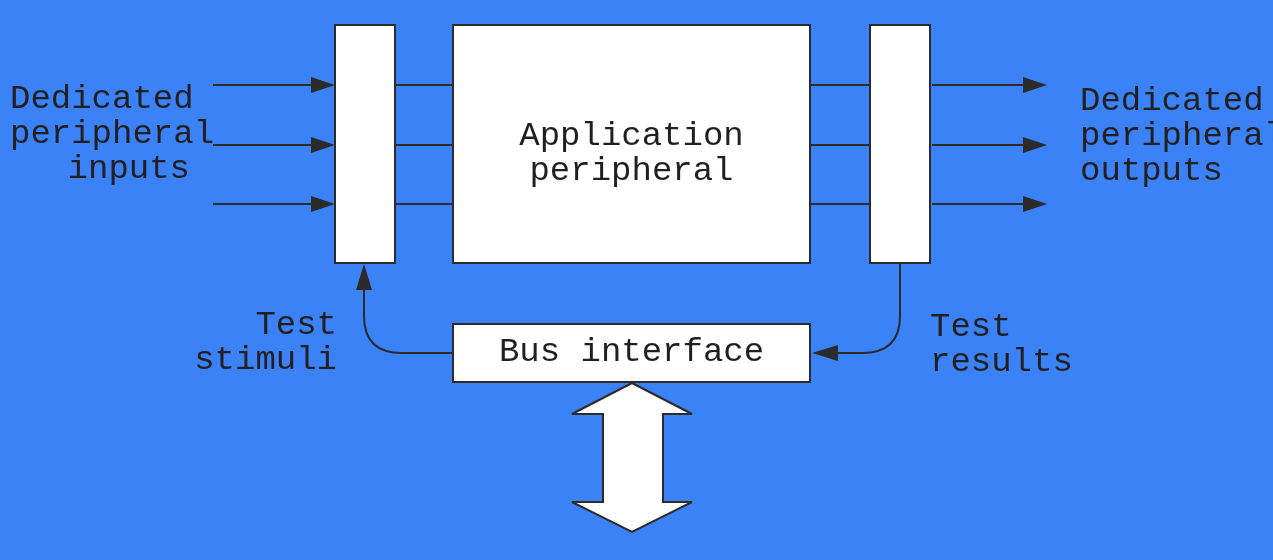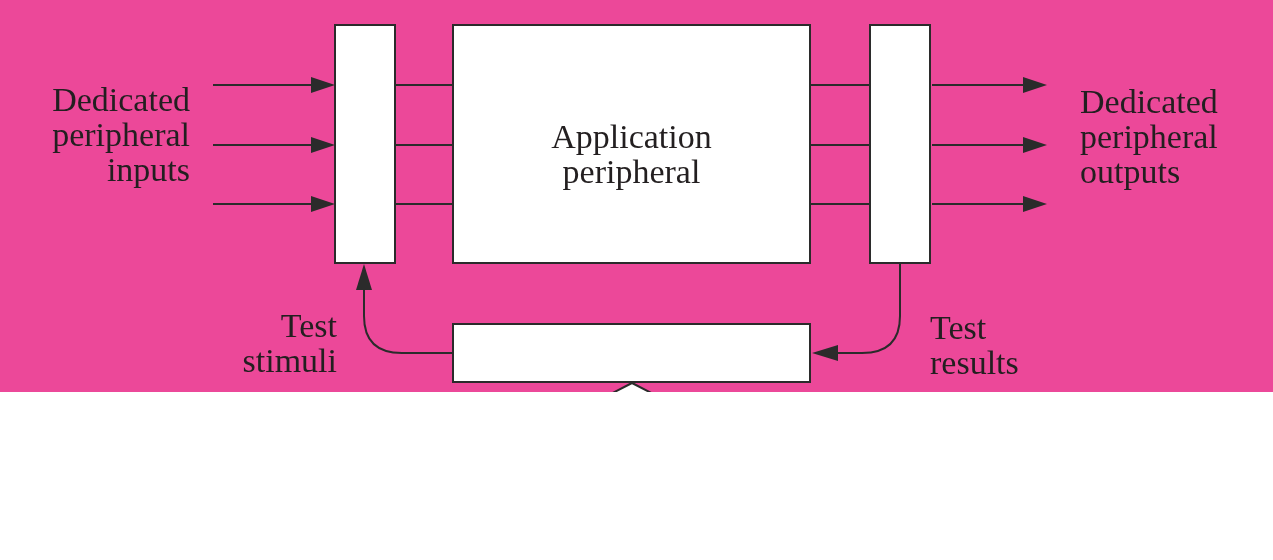--- a/index.html
+++ b/index.html
@@ -3,24 +3,24 @@
 <meta charset="utf-8">
 <style>
   html, body {
     margin: 0;
     padding: 0;
     background: #ffffff;
   }
   .stage {
     position: relative;
     width: 1273px;
-    height: 392px;
-    background: #ec4899;
+    height: 560px;
+    background: #3b82f6;
     overflow: hidden;
-    font-family: Liberation Serif, serif;
+    font-family: Liberation Mono, monospace;
     color: #231f20;
   }
   .stage svg {
     position: absolute;
     left: 0;
     top: 0;
   }
   .label {
     position: absolute;
     font-size: 34px;
@@ -85,20 +85,21 @@
 peripheral
 inputs</div>
 
   <div class="label center" style="left:453px; top:107px; width:357px;margin-top:12px;">Application
 peripheral</div>
 
   <div class="label left" style="left:1080px; top:84px; width:190px;">Dedicated
 peripheral
 outputs</div>
 
+  <div class="label center" style="left:453px; top:335px; width:357px;">Bus interface</div>
 
   <div class="label right" style="left:177px; top:308px; width:160px;">Test
 stimuli</div>
 
   <div class="label left" style="left:930px; top:310px; width:160px;">Test
 results</div>
 
 </div>
 
 </body></html>

